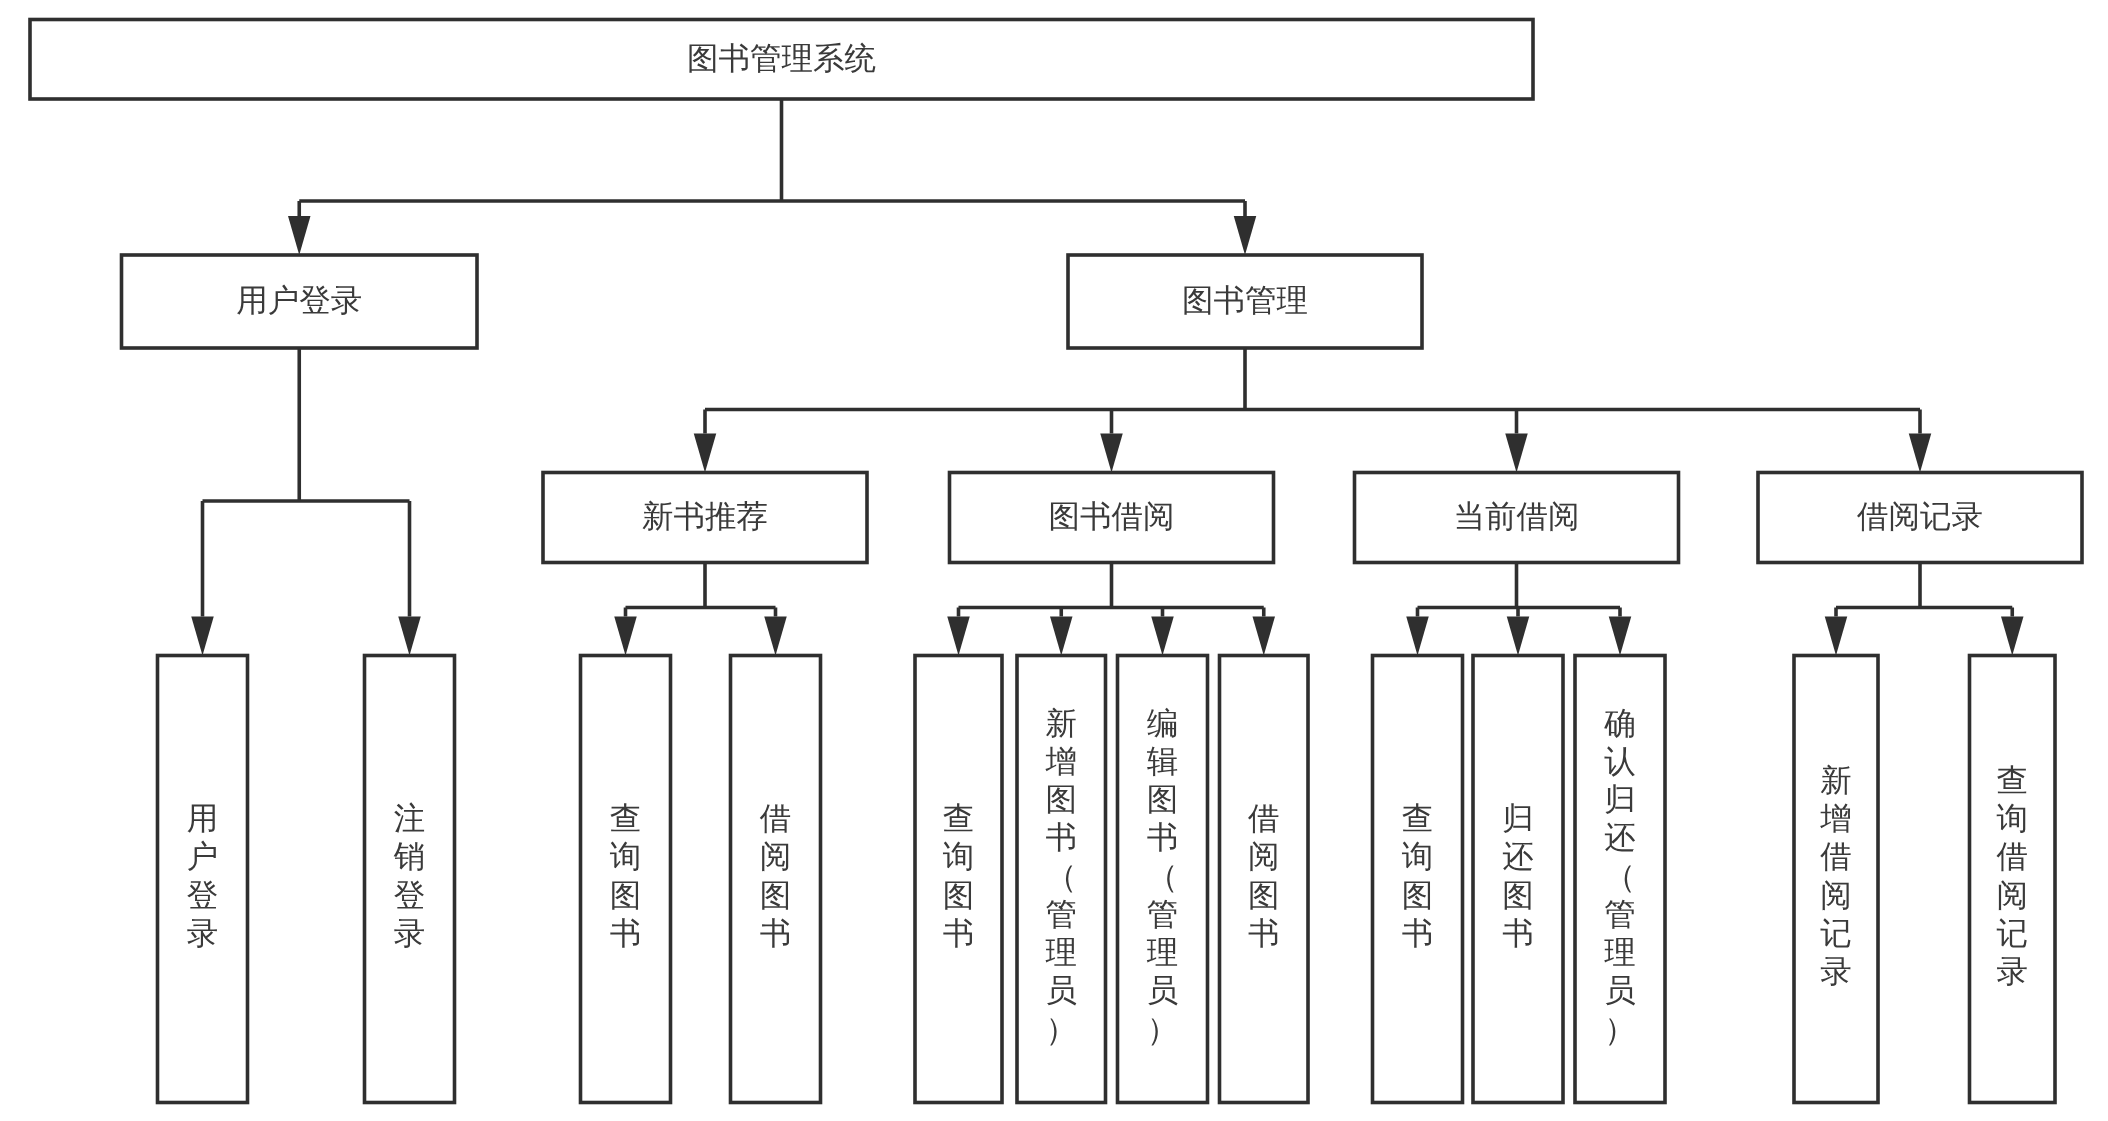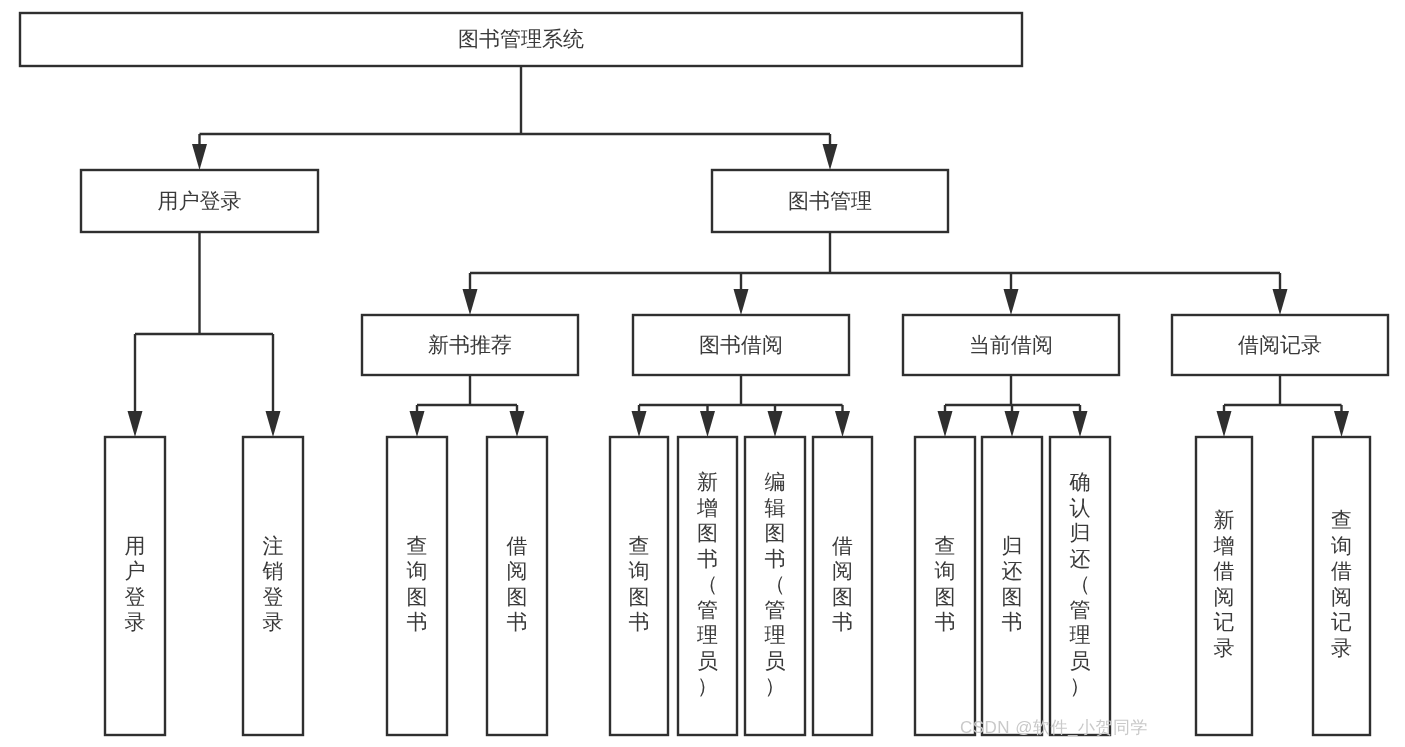--- a/index.html
+++ b/index.html
@@ -216,14 +216,13 @@
         <g>
           <rect x="1196" y="437" width="56" height="298" class="node-box"></rect>
           <text x="1224" class="node-label-vertical" font-size="21"><tspan x="1224" y="527.25">新</tspan><tspan x="1224" y="552.75">增</tspan><tspan x="1224" y="578.25">借</tspan><tspan x="1224" y="603.75">阅</tspan><tspan x="1224" y="629.25">记</tspan><tspan x="1224" y="654.75">录</tspan></text>
         </g>
         <g>
           <rect x="1313" y="437" width="57" height="298" class="node-box"></rect>
           <text x="1341.5" class="node-label-vertical" font-size="21"><tspan x="1341.5" y="527.25">查</tspan><tspan x="1341.5" y="552.75">询</tspan><tspan x="1341.5" y="578.25">借</tspan><tspan x="1341.5" y="603.75">阅</tspan><tspan x="1341.5" y="629.25">记</tspan><tspan x="1341.5" y="654.75">录</tspan></text>
         </g>
       </g>
   </svg>
-  <div class="watermark">CSDN @软件_小贺同学</div>
 </div>
 
 </body></html>

